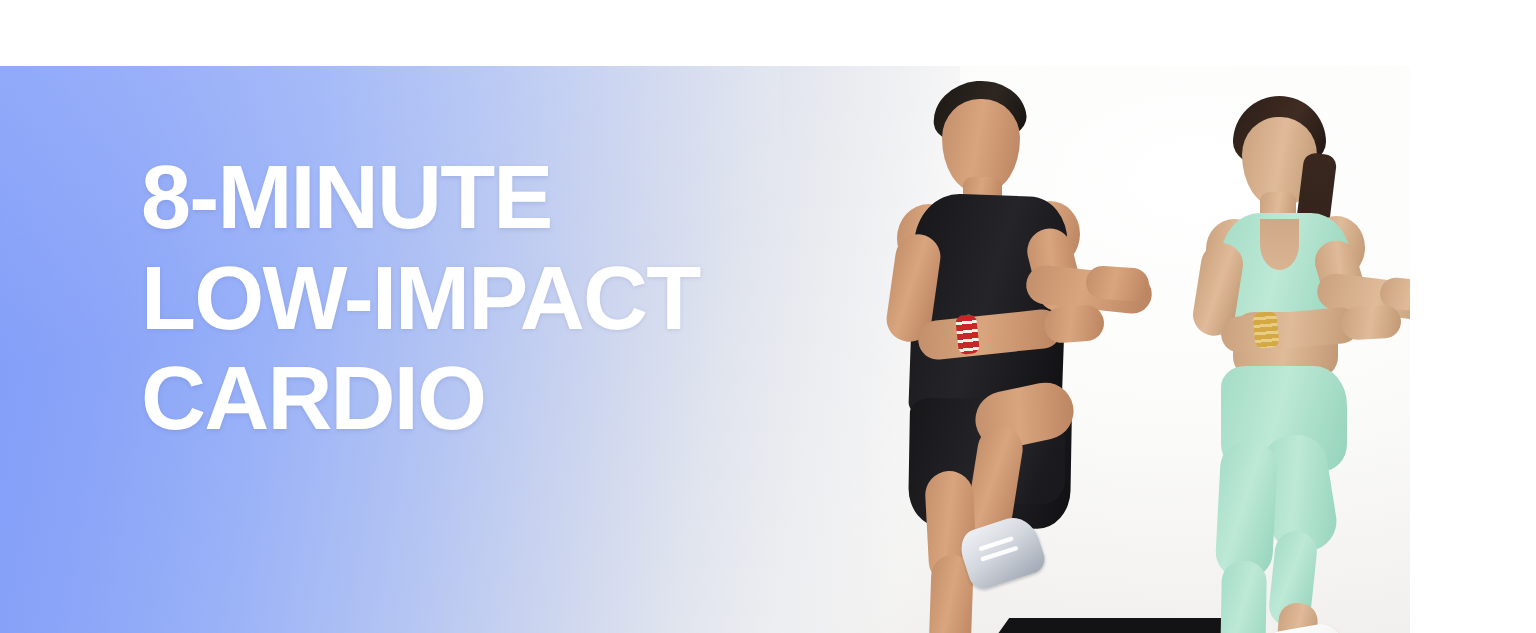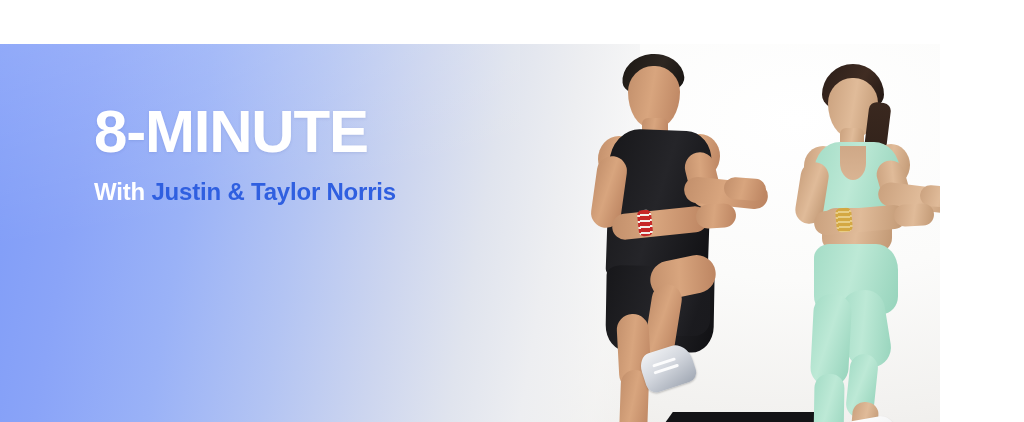--- a/index.html
+++ b/index.html
@@ -251,16 +251,17 @@
       <div class="shoe-lace" style="left:13px;top:12px;width:26px;background:#e3e5e8;"></div>
       <div class="shoe-lace" style="left:12px;top:19px;width:28px;background:#e3e5e8;"></div>
     </div>
     <div class="shoe-w f-shoe-dn">
       <div class="shoe-lace" style="left:12px;top:10px;width:24px;background:#e3e5e8;"></div>
     </div>
   </div>
 
   <div class="text-block">
     <div class="headline-line">8-MINUTE</div>
-    <div class="byline"><span>With </span><span class="names">Justin &amp; Taylor Norris</span></div>
+    <div class="headline-line">LOW-IMPACT</div>
+    <div class="headline-line">CARDIO</div>
   </div>
 
 </div>
 
 </body></html>

